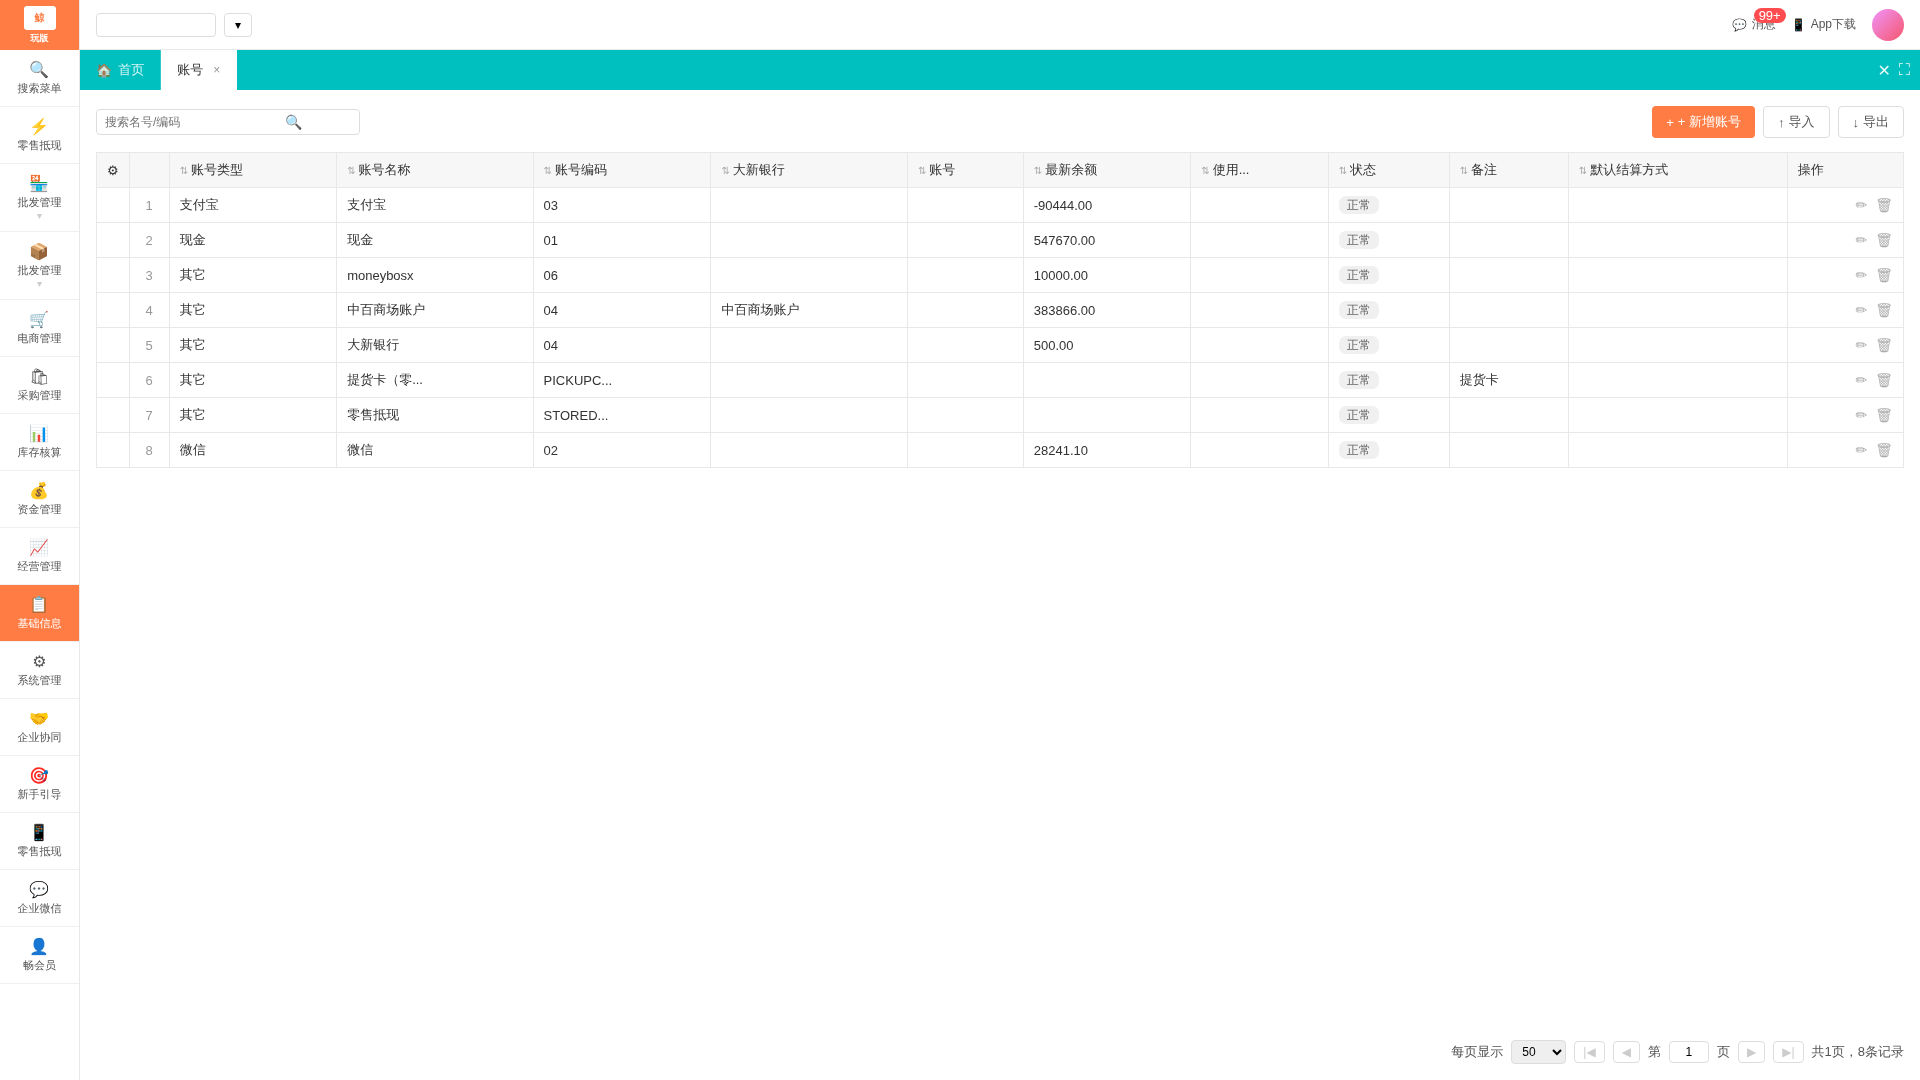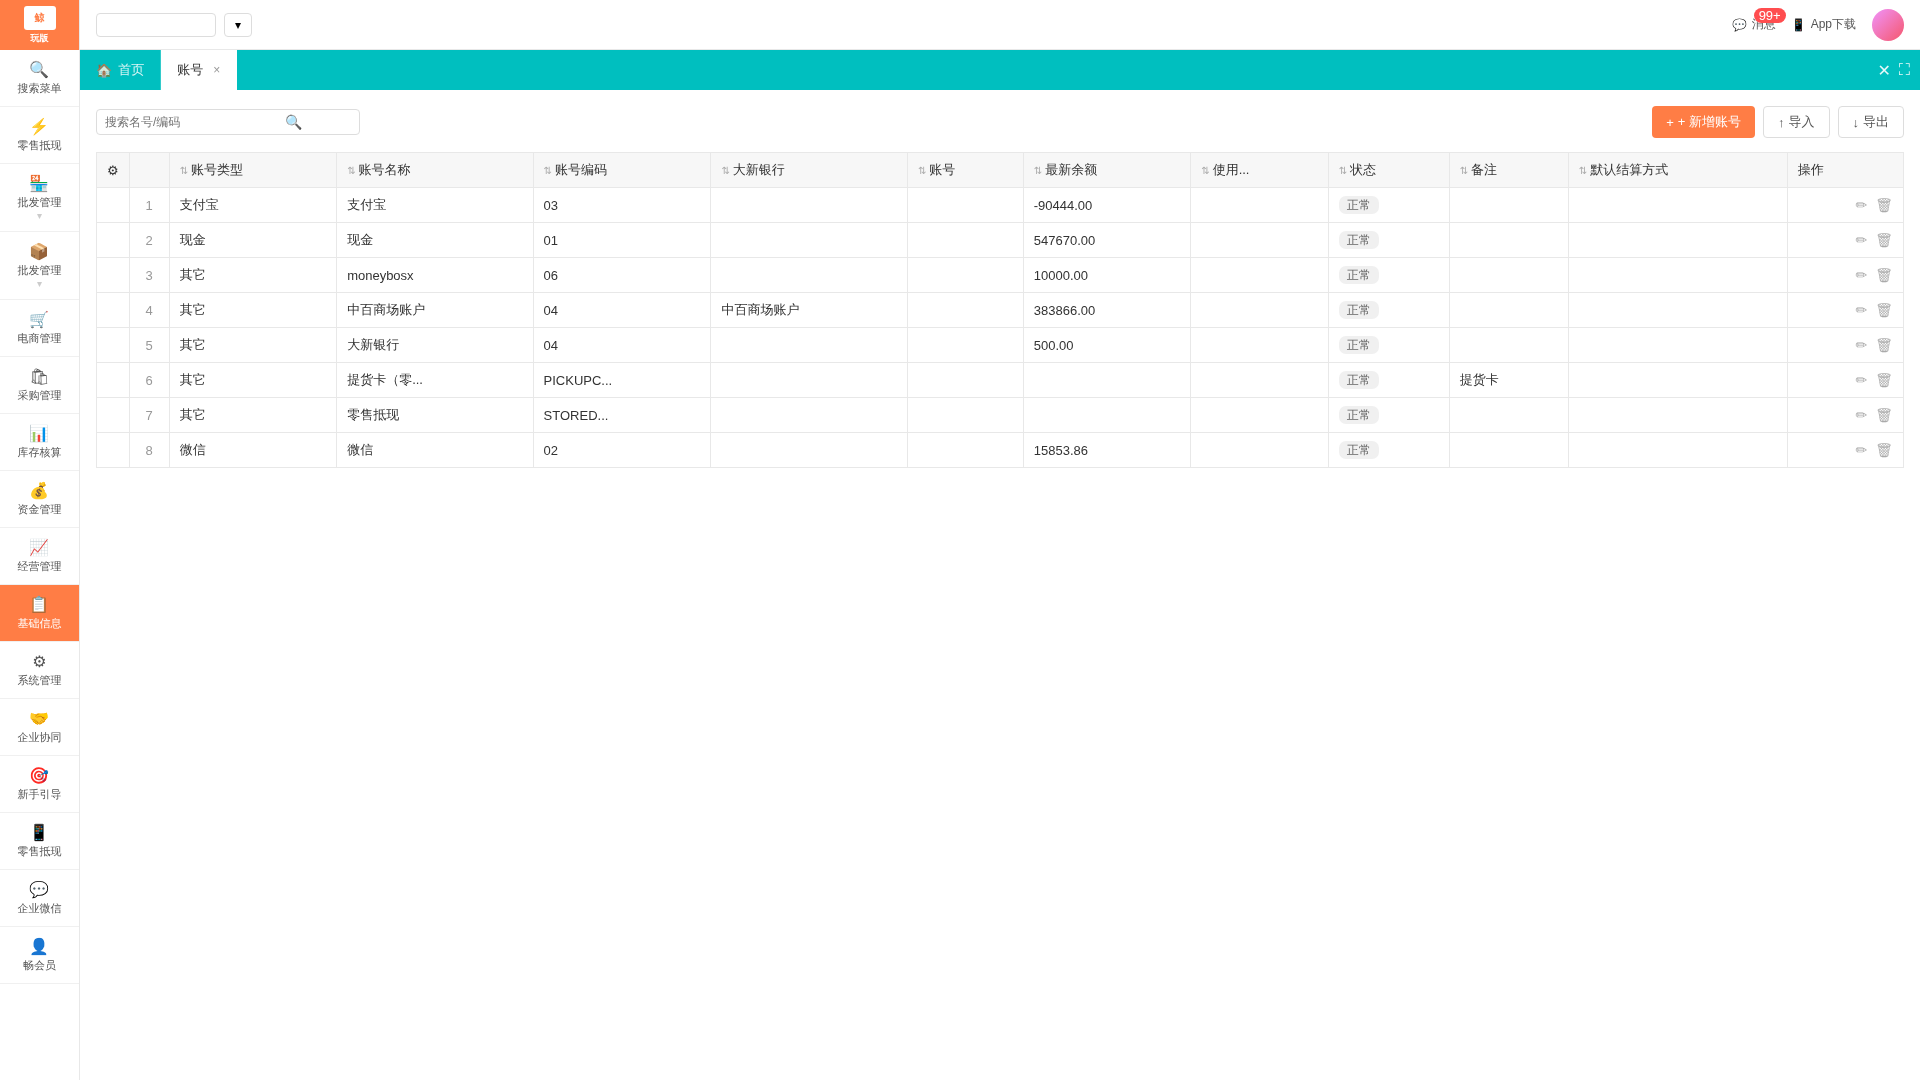--- a/index.html
+++ b/index.html
@@ -603,31 +603,47 @@
       </td>
     </tr>
             <tr>
       <td class="gear-col"></td>
       <td class="row-index">8</td>
       <td>微信</td>
       <td>微信</td>
       <td>02</td>
       <td></td>
       <td></td>
-      <td>15853.86</td>
+      <td>28241.10</td>
       <td></td>
       <td><span class="status-badge">正常</span></td>
       <td></td>
       <td></td>
       <td>
         <div class="action-btns">
           <span class="action-icon">✏</span>
           <span class="action-icon">🗑</span>
         </div>
       </td>
     </tr>
           </tbody>
       </table>
     </div>
 
+    <div class="pagination-bar">
+      <span>每页显示</span>
+      <select class="page-size-select">
+        <option value="50">50</option>
+        <option value="20">20</option>
+        <option value="100">100</option>
+      </select>
+      <button class="page-nav-btn disabled">|◀</button>
+      <button class="page-nav-btn disabled">◀</button>
+      <span>第</span>
+      <input class="page-input" type="text" value="1" style="">
+      <span>页</span>
+      <button class="page-nav-btn disabled">▶</button>
+      <button class="page-nav-btn disabled">▶|</button>
+      <span>共1页，8条记录</span>
+    </div>
 
   </div>
 </div>
 
 </body></html>

